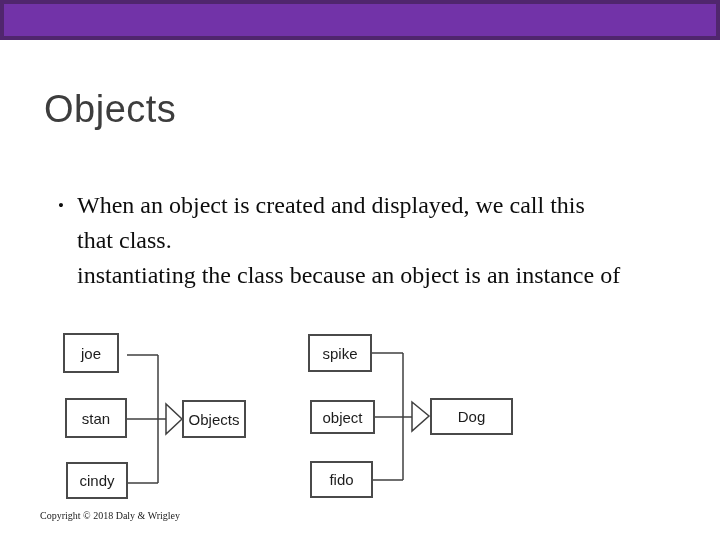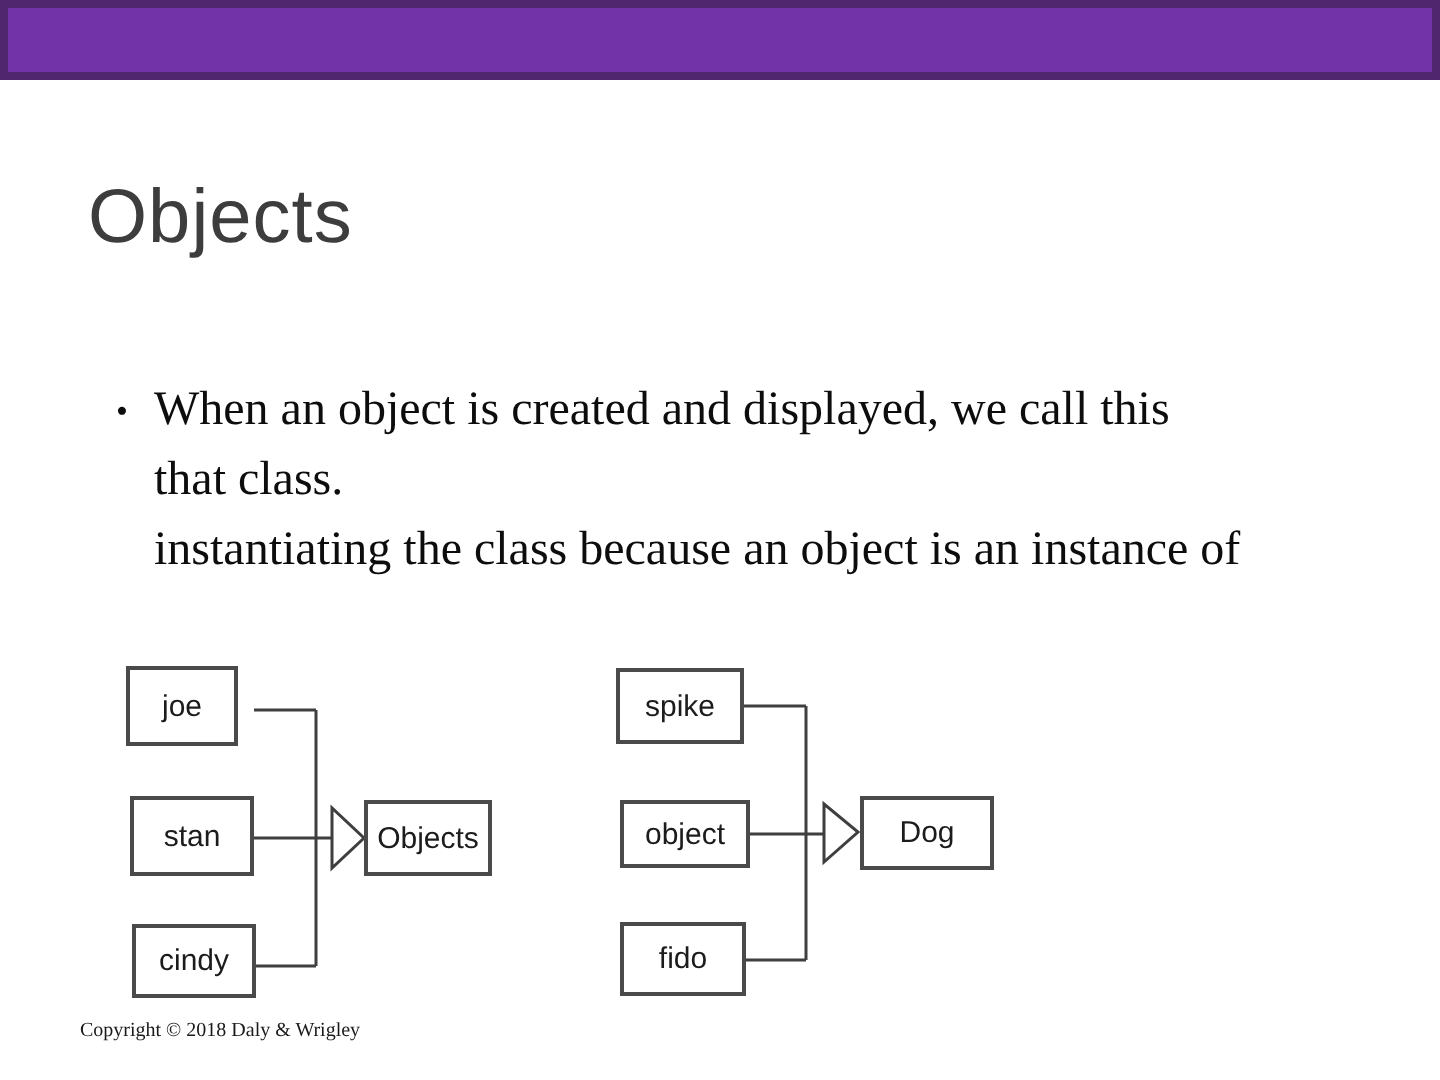--- a/index.html
+++ b/index.html
@@ -95,15 +95,15 @@
 </svg>
 
 <div class="diagram-box" style="left:63px; top:333px; width:56px; height:40px;">joe</div>
 <div class="diagram-box" style="left:65px; top:398px; width:62px; height:40px;">stan</div>
 <div class="diagram-box" style="left:66px; top:462px; width:62px; height:37px;">cindy</div>
 <div class="diagram-box" style="left:182px; top:400px; width:64px; height:38px;">Objects</div>
 
 <div class="diagram-box" style="left:308px; top:334px; width:64px; height:38px;">spike</div>
 <div class="diagram-box" style="left:310px; top:400px; width:65px; height:34px;">object</div>
 <div class="diagram-box" style="left:310px; top:461px; width:63px; height:37px;">fido</div>
-<div class="diagram-box" style="left:430px; top:398px; width:67px; height:37px;">Dog</div>
+<div class="diagram-box" style="left:430px; top:398px; width:83px; height:37px;">Dog</div>
 
 <div class="copyright">Copyright © 2018 Daly &amp; Wrigley</div>
 
 </body></html>

